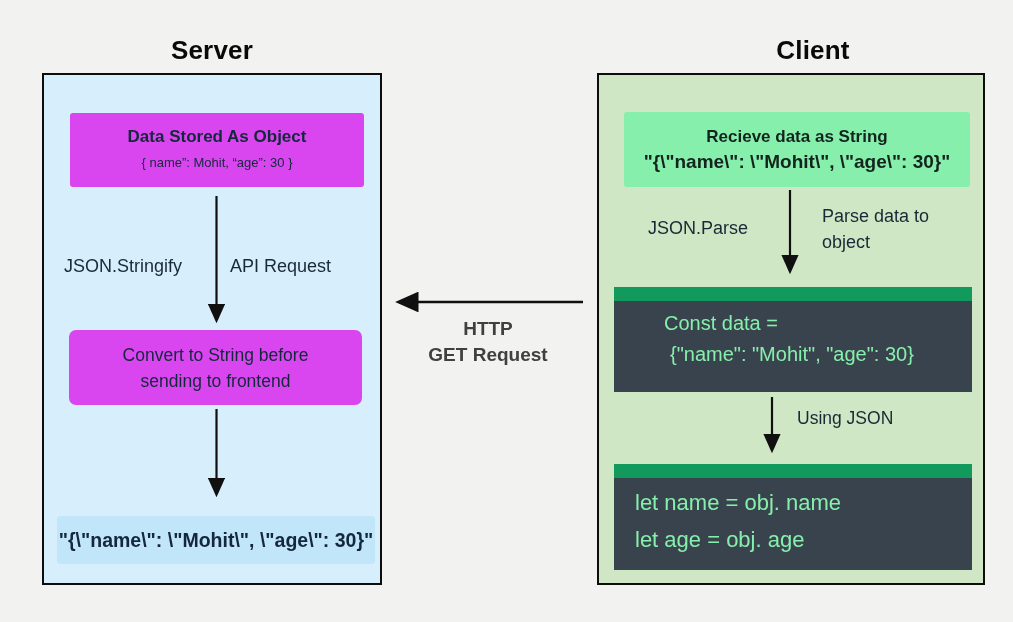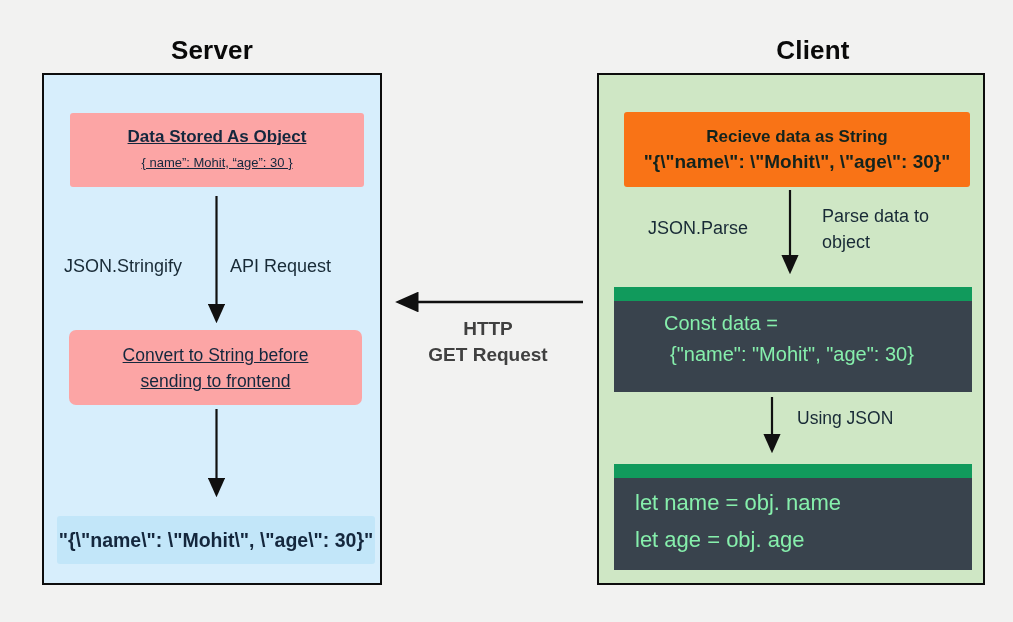--- a/index.html
+++ b/index.html
@@ -39,22 +39,22 @@
   .box {
     position: absolute;
     box-sizing: border-box;
     border-radius: 3px;
     display: flex;
     flex-direction: column;
     align-items: center;
     justify-content: center;
     text-align: center;
   }
-  .blue-box { background: #fca5a5; color: #14273d; text-decoration: underline; }
-  .pale-green-box { background: #f97316; color: #13231d; }
+  .blue-box { background: #d946ef; color: #14273d; }
+  .pale-green-box { background: #86efac; color: #13231d; }
 
   .obj-box { left: 26px; top: 38px; width: 294px; height: 74px; }
   .box-title { font-size: 17px; font-weight: 700; line-height: 24px; }
   .box-code { font-size: 13px; line-height: 27px; }
   .box-code-sm { font-size: 19px; font-weight: 600; line-height: 26px; }
 
   .convert-box { left: 25px; top: 255px; width: 293px; height: 75px; font-size: 17.5px; line-height: 26px; color: #14273d; border-radius: 7px; }
 
   .string-box {
     left: 13px; top: 441px; width: 318px; height: 48px;

